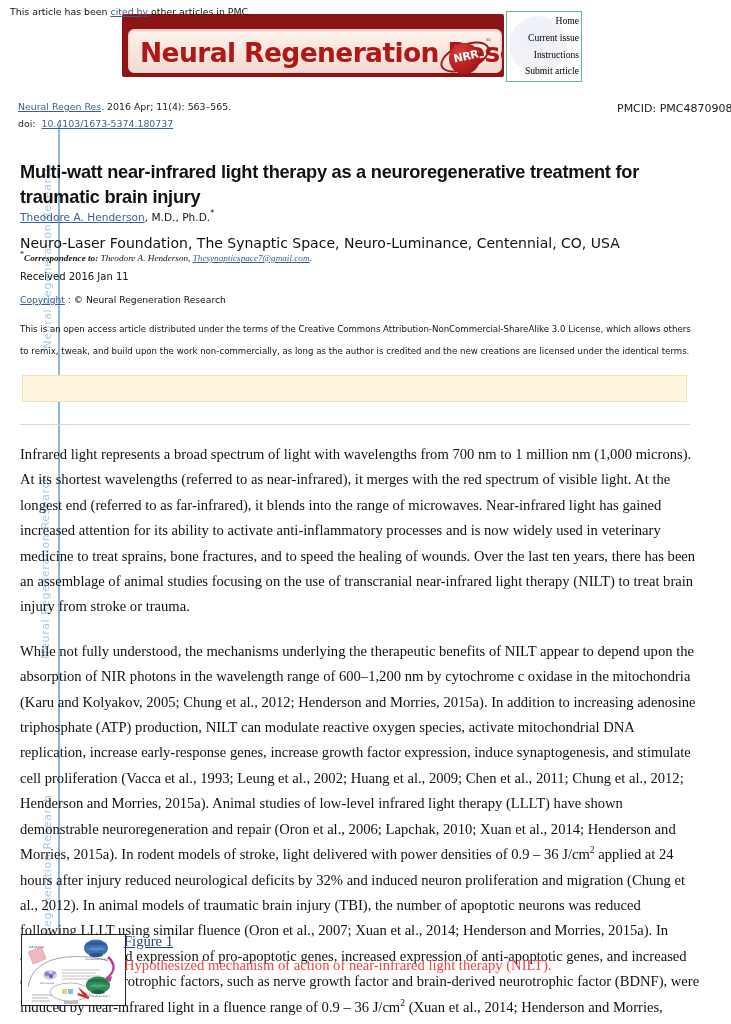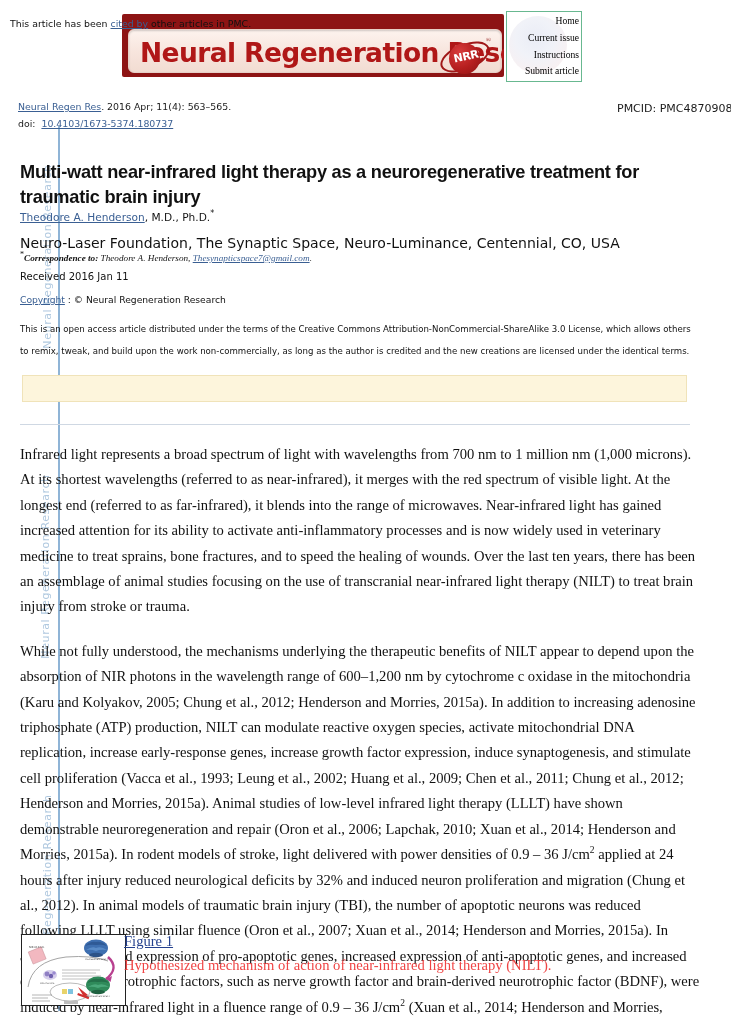--- a/index.html
+++ b/index.html
@@ -262,21 +262,20 @@
     box-sizing: border-box;
   }
   .citedby-text {
     position: absolute;
     left: 10px;
     top: 6px;
     font-family: "DejaVu Sans", sans-serif;
     font-size: 9.4px;
     color: #111;
     white-space: nowrap;
-    margin-top: 12px;
   }
 
   .hr-rule {
     position: absolute;
     left: 20px;
     top: 424px;
     width: 670px;
     height: 1px;
     background: #cfd8e3;
   }

